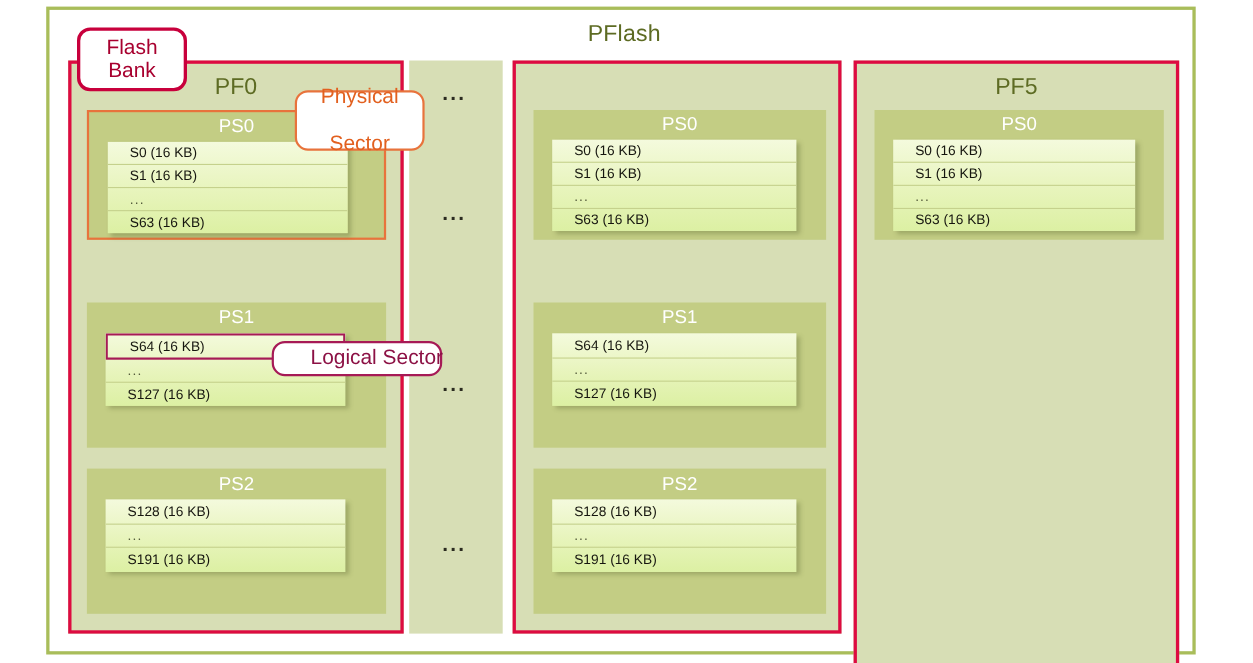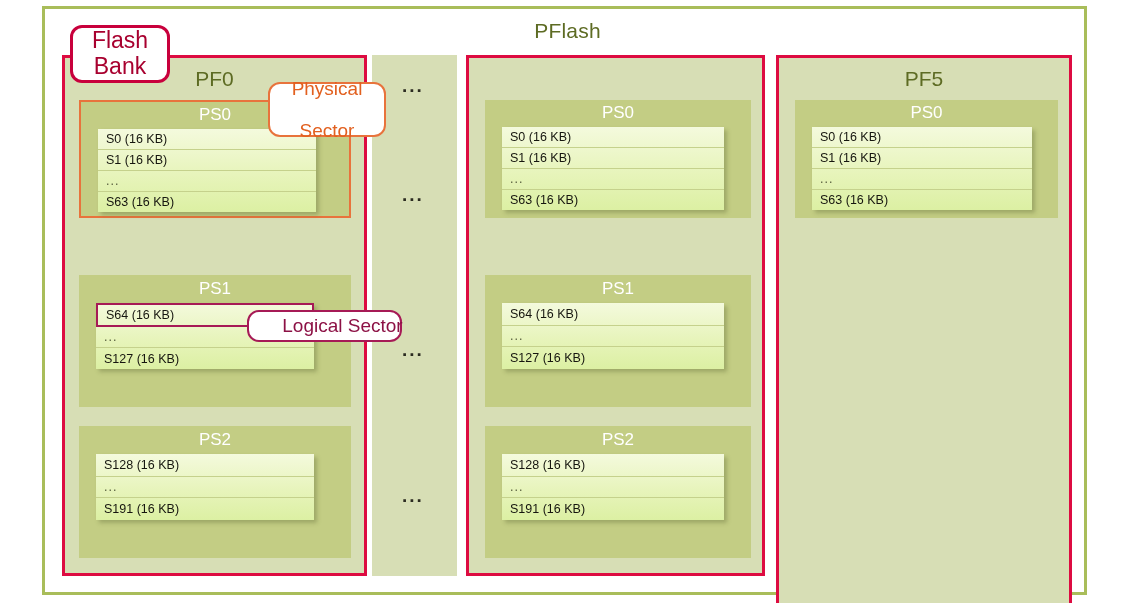--- a/index.html
+++ b/index.html
@@ -82,21 +82,21 @@
     position: absolute;
     box-sizing: border-box;
     background: linear-gradient(to bottom, #f4fadd 0%, #e7f4bb 55%, #dcf0a3 100%);
     box-shadow: 3px 3px 4px rgba(90, 100, 50, 0.35);
     overflow: hidden;
   }
 
   .sector-row {
     position: relative;
     box-sizing: border-box;
-    padding-left: 8px;
+    padding-left: 20px;
     display: flex;
     align-items: center;
     font-size: 12.5px;
     color: #16160f;
     border-bottom: 1px solid #c5d18c;
   }
 
   .sector-row:last-child {
     border-bottom: none;
   }
@@ -142,21 +142,21 @@
   }
 
   .callout-line {
     display: block;
     white-space: nowrap;
   }
 
   .callout.flash-bank {
     border: 3px solid #c8003c;
     color: #a8002f;
-    font-size: 23px;
+    font-size: 19px;
   }
 
   .callout.physical-sector {
     border: 2px solid #e8733c;
     color: #e2601f;
     font-size: 19px;
   }
 
   .callout.logical-sector {
     border: 2px solid #a61a56;

